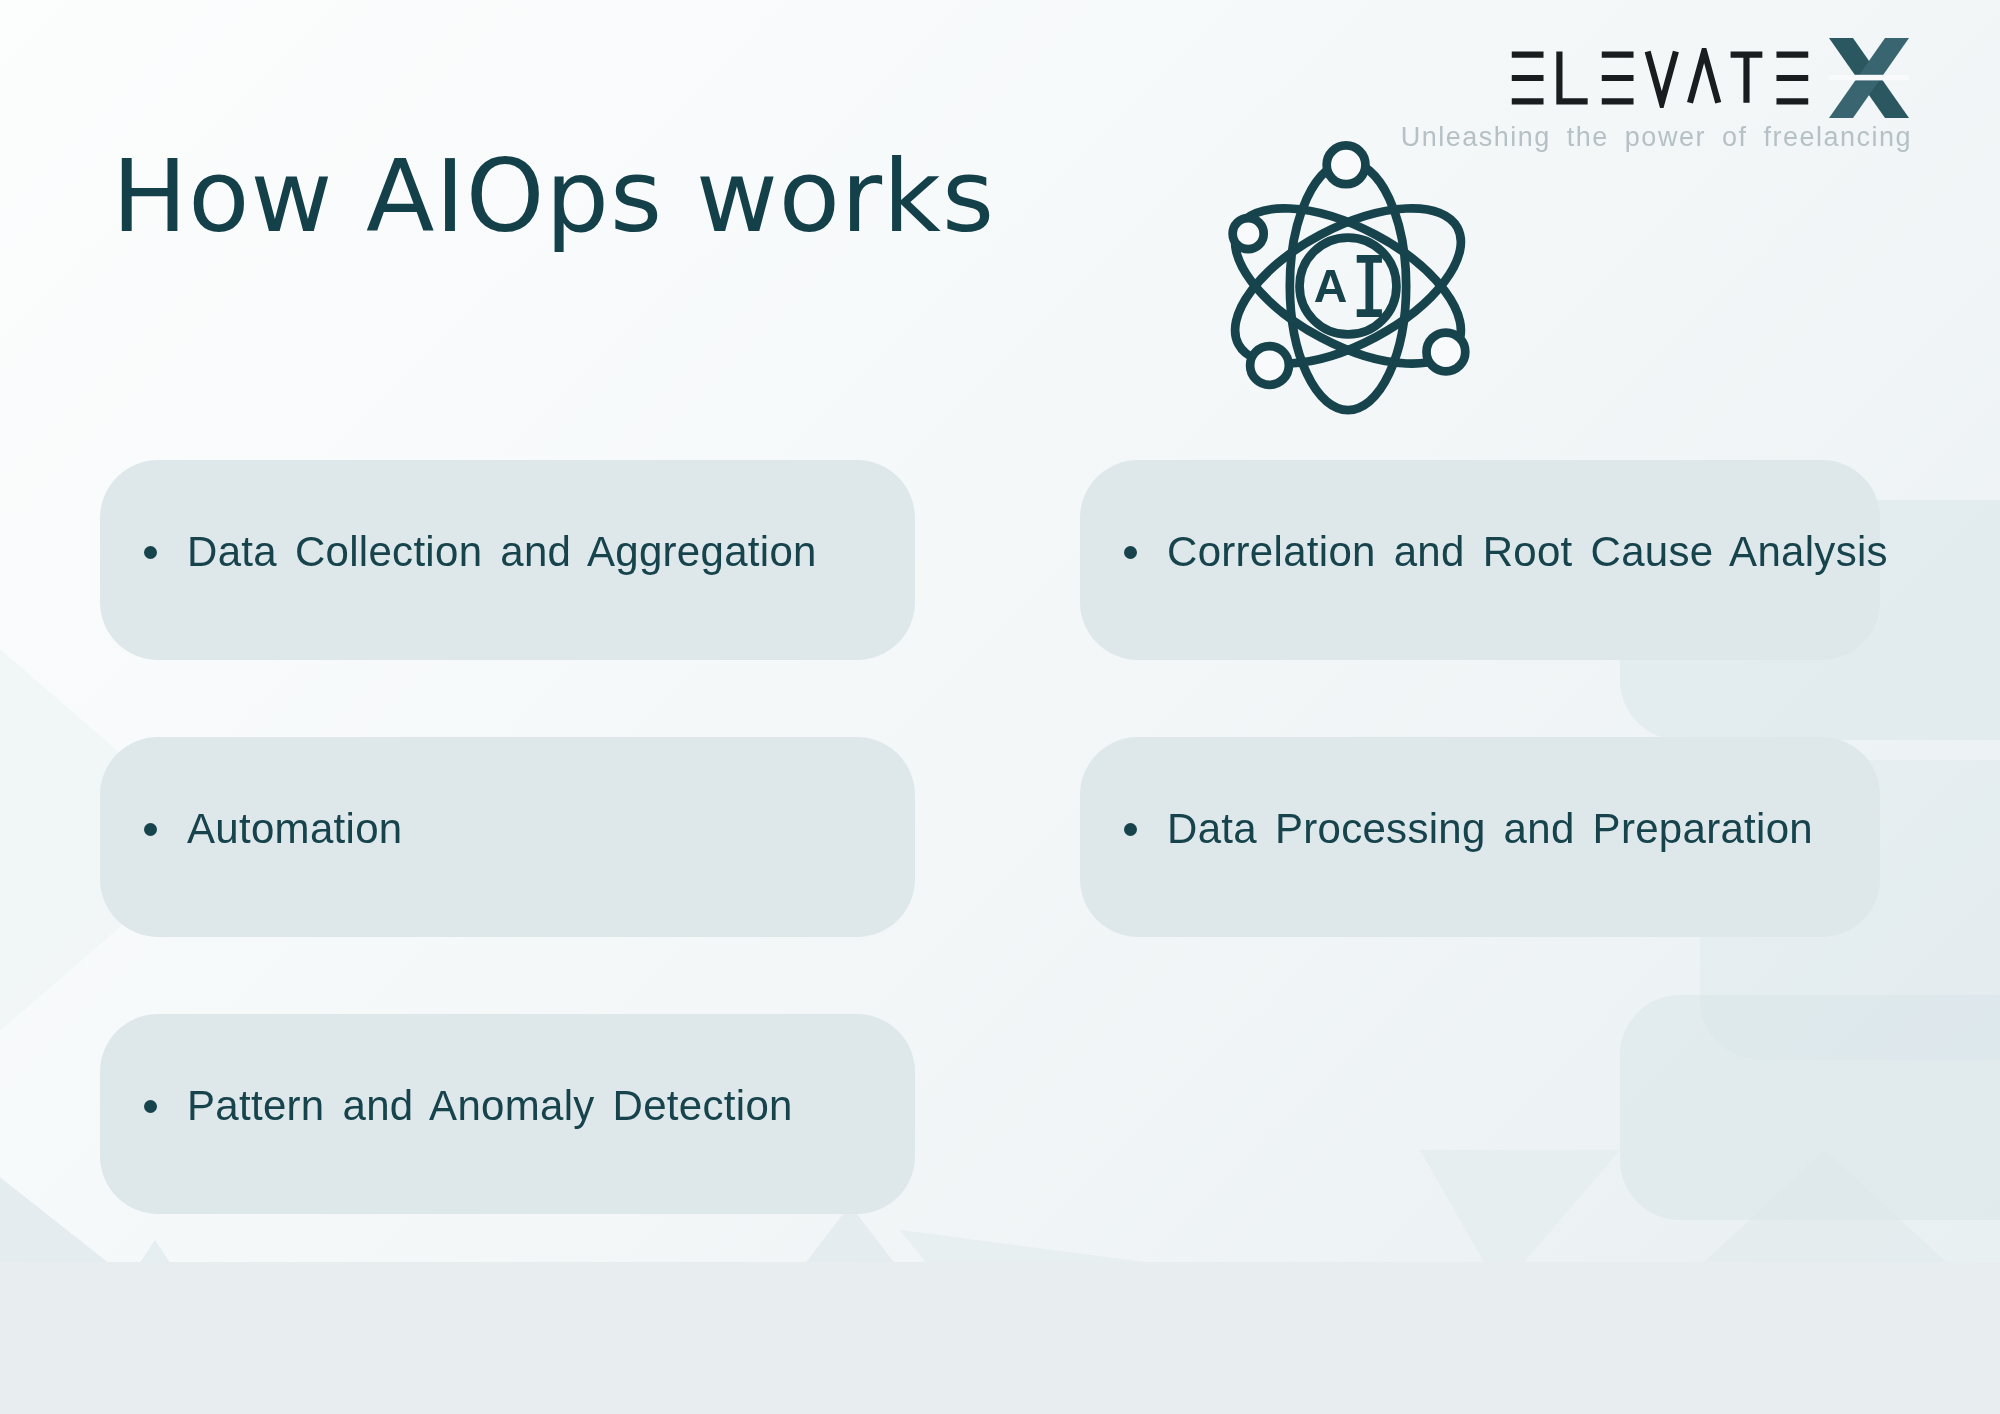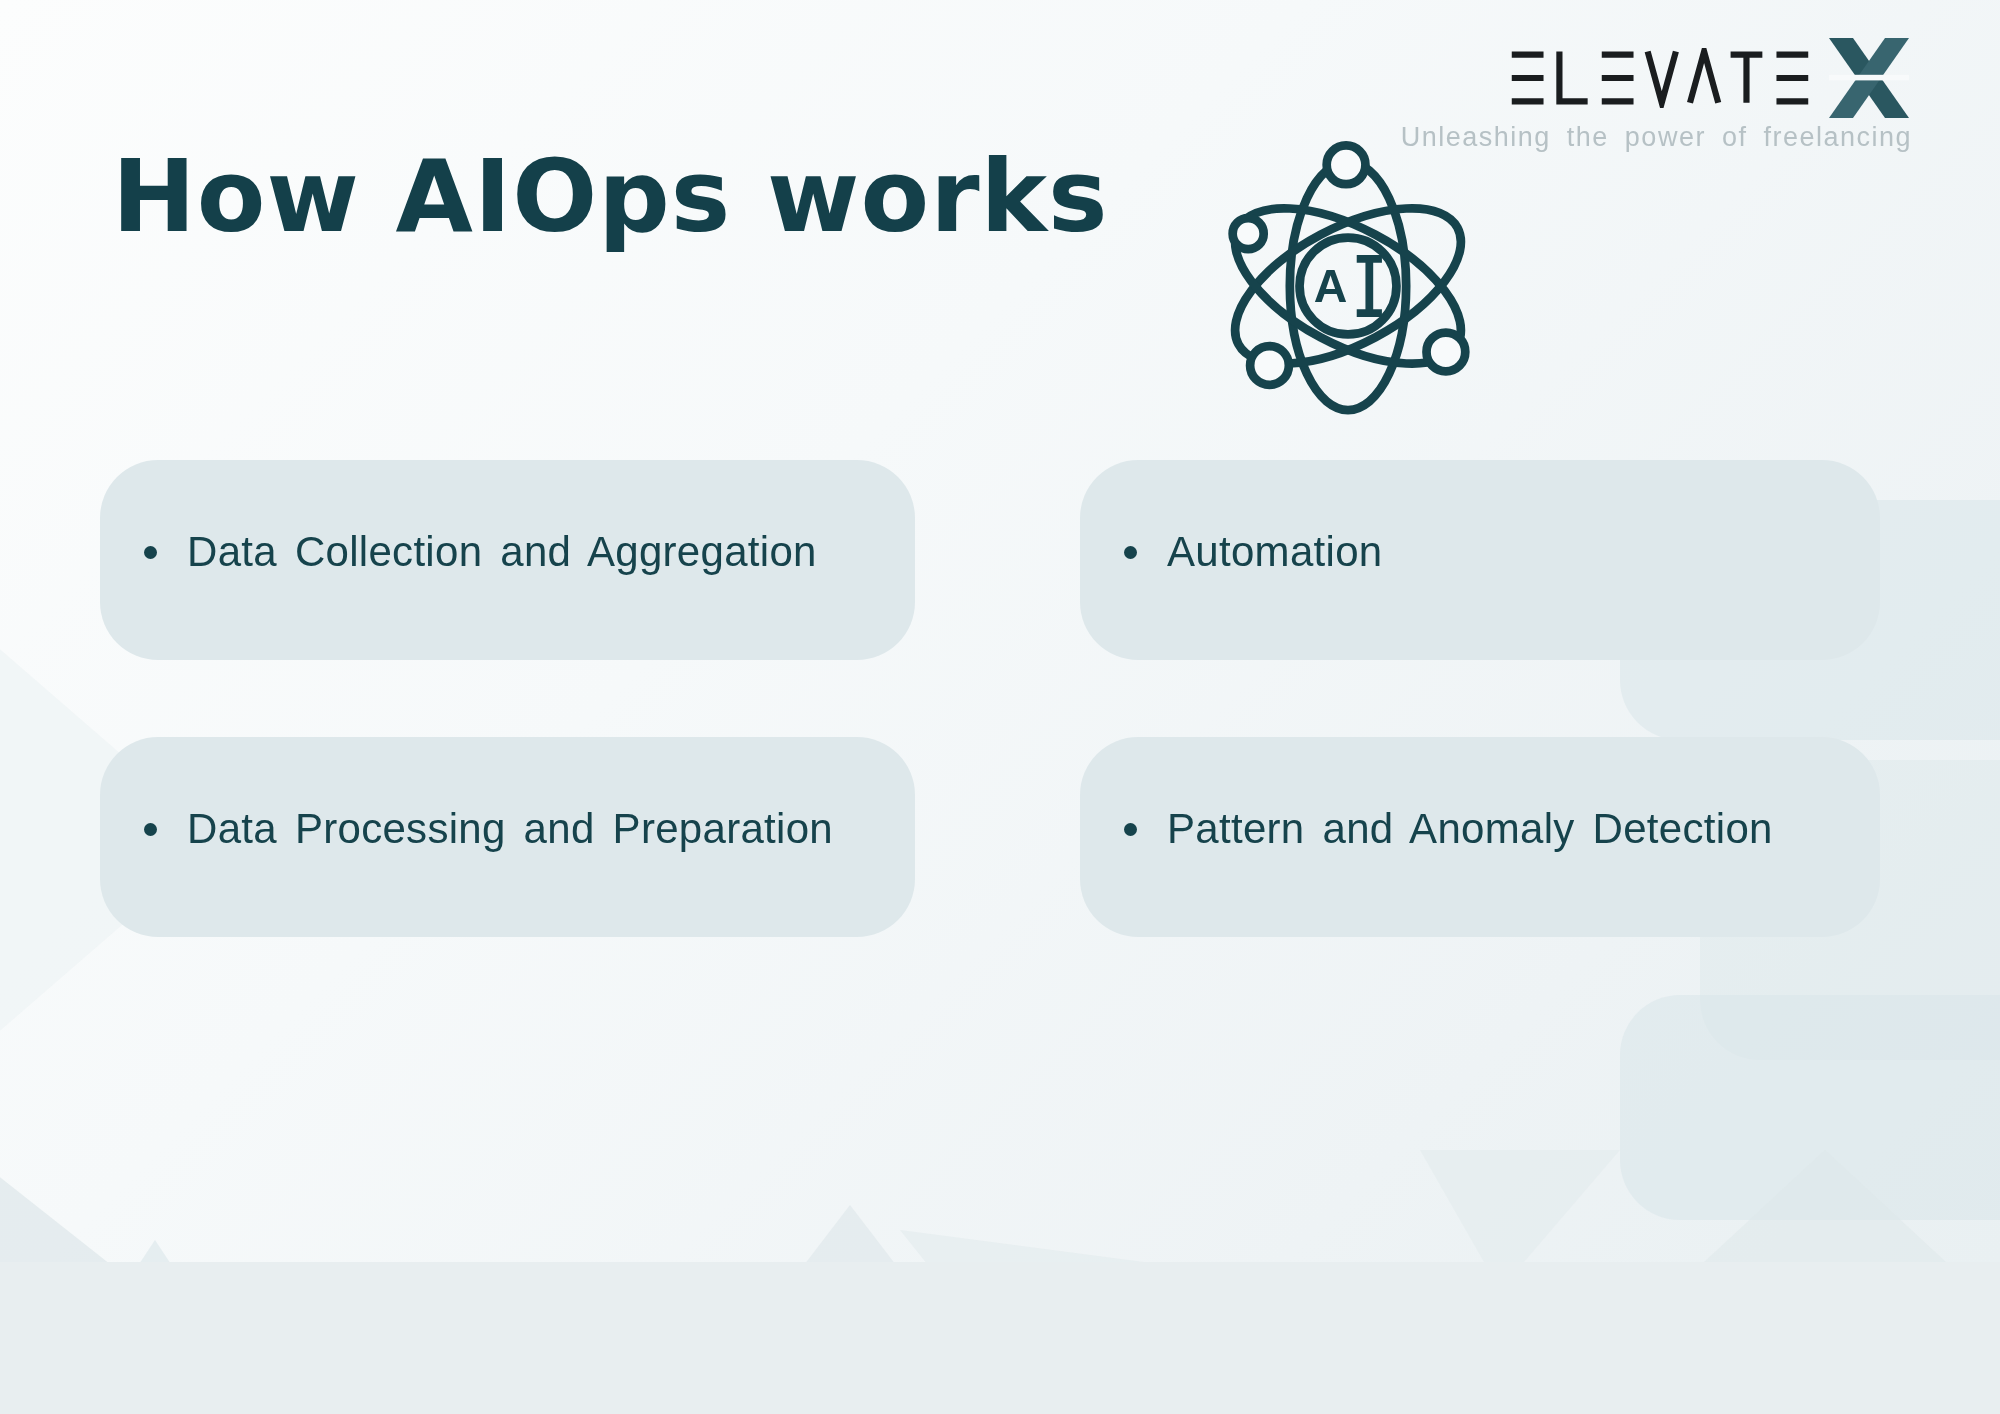--- a/index.html
+++ b/index.html
@@ -12,21 +12,21 @@
   .deco{position:absolute;pointer-events:none;}
   .band{border-radius:60px;background:#d9e5e9;}
   
   .logo{position:absolute;top:38px;right:88px;display:flex;flex-direction:column;align-items:flex-end;}
   .logo-row{display:flex;align-items:center;gap:16px;}
   .tagline{margin-top:4px;font-size:27px;letter-spacing:1.5px;word-spacing:7px;color:#b6c1c5;font-weight:500;}
   
   .page-title{
     position:absolute;left:112px;top:138px;margin:0;
     font-family:"DejaVu Sans","Liberation Sans",sans-serif;
-    font-size:100px;font-weight:700;letter-spacing:1px;color:#14404a;white-space:nowrap;
+    font-size:100px;font-weight:400;letter-spacing:1px;color:#14404a;white-space:nowrap;
   }
   .atom{position:absolute;left:1222px;top:140px;}
   
   .cards{
     position:absolute;left:100px;top:460px;
     display:grid;grid-template-columns:815px 800px;column-gap:165px;
     grid-auto-rows:200px;row-gap:77px;
   }
   .card{
     background:#dee8eb;border-radius:58px;
@@ -106,20 +106,26 @@
   <main class="cards">
     <div class="card">
       <div class="card-inner">
         <span class="dot"></span>
         <span class="card-label">Data Collection and Aggregation</span>
       </div>
     </div>
     <div class="card">
       <div class="card-inner">
         <span class="dot"></span>
+        <span class="card-label">Correlation and Root Cause Analysis</span>
+      </div>
+    </div>
+    <div class="card">
+      <div class="card-inner">
+        <span class="dot"></span>
         <span class="card-label">Automation</span>
       </div>
     </div>
     <div class="card">
       <div class="card-inner">
         <span class="dot"></span>
         <span class="card-label">Data Processing and Preparation</span>
       </div>
     </div>
     <div class="card">

